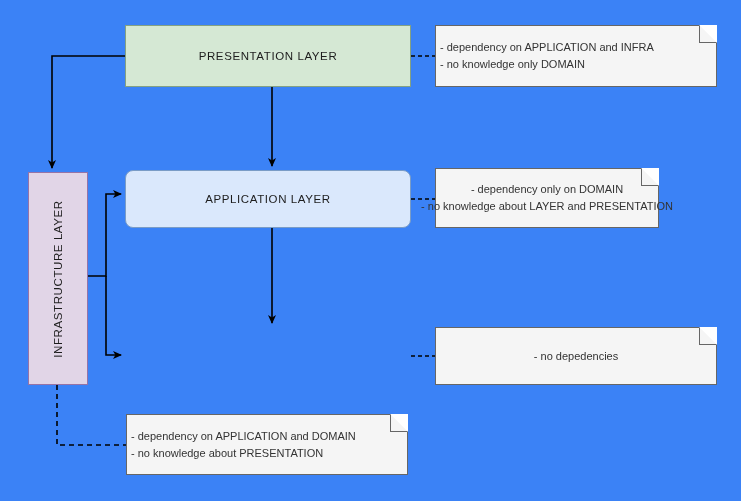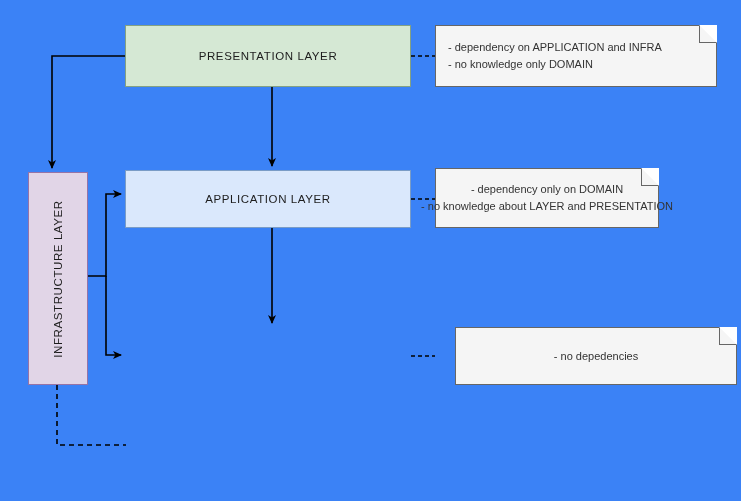--- a/index.html
+++ b/index.html
@@ -56,20 +56,21 @@
     background: #d5e8d4;
     border-color: #84a182;
   }
   #box-application {
     left: 125px;
     top: 170px;
     width: 286px;
     height: 58px;
     background: #dae8fc;
     border-color: #7a9cc6;
+    border-radius: 8px;
   }
   #box-domain {
     left: 125px;
     top: 327px;
     width: 286px;
     height: 58px;
     background: #f8cecc;
     border-color: #b85450;
   }
   #box-infrastructure {
@@ -89,21 +90,21 @@
     position: absolute;
     box-sizing: border-box;
     background: #f5f5f5;
     border: 1px solid #666666;
     font-size: 11px;
     color: #333333;
     line-height: 17px;
     display: flex;
     flex-direction: column;
     justify-content: center;
-    padding: 0 12px;
+    padding: 0 4px;
     white-space: nowrap;
   }
   .note .fold {
     position: absolute;
     right: -1px;
     top: -1px;
     width: 17px;
     height: 17px;
     background: #f5f5f5;
     border-left: 1px solid #666666;
@@ -136,21 +137,20 @@
     left: 435px;
     top: 168px;
     width: 224px;
     height: 60px;
   }
   #note-domain {
     left: 435px;
     top: 327px;
     width: 282px;
     height: 58px;
-    margin-left: 20px;
   }
   #note-infrastructure {
     left: 126px;
     top: 414px;
     width: 282px;
     height: 61px;
   }
 </style>
 </head>
 <body>
@@ -209,14 +209,20 @@
     <span class="note-line">- dependency only on DOMAIN</span>
     <span class="note-line">- no knowledge about LAYER and PRESENTATION</span>
   </div>
 
   <div class="note note-center" id="note-domain">
     <span class="fold-cut"></span>
     <span class="fold"></span>
     <span class="note-line">- no depedencies</span>
   </div>
 
+  <div class="note note-left" id="note-infrastructure">
+    <span class="fold-cut"></span>
+    <span class="fold"></span>
+    <span class="note-line">- dependency on APPLICATION and DOMAIN</span>
+    <span class="note-line">- no knowledge about PRESENTATION</span>
+  </div>
 
 </div>
 
 </body></html>

